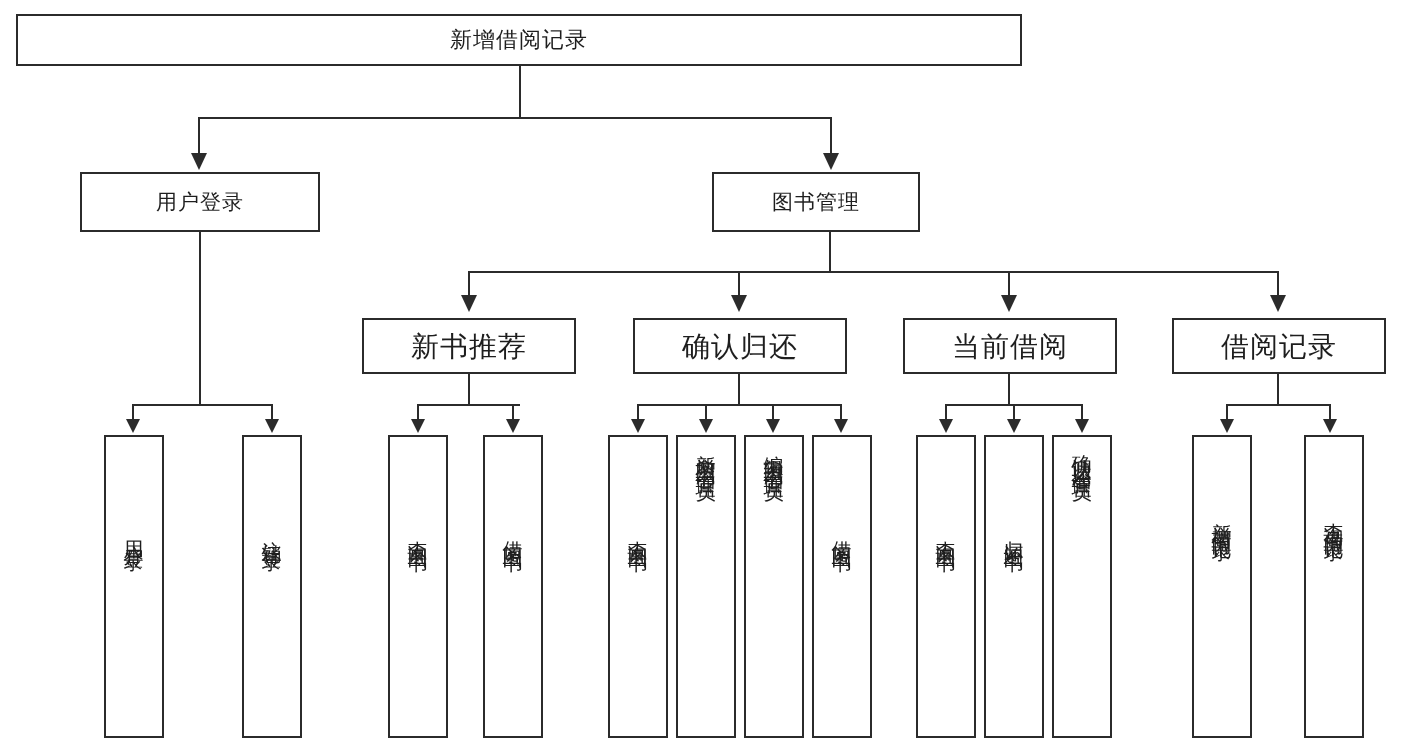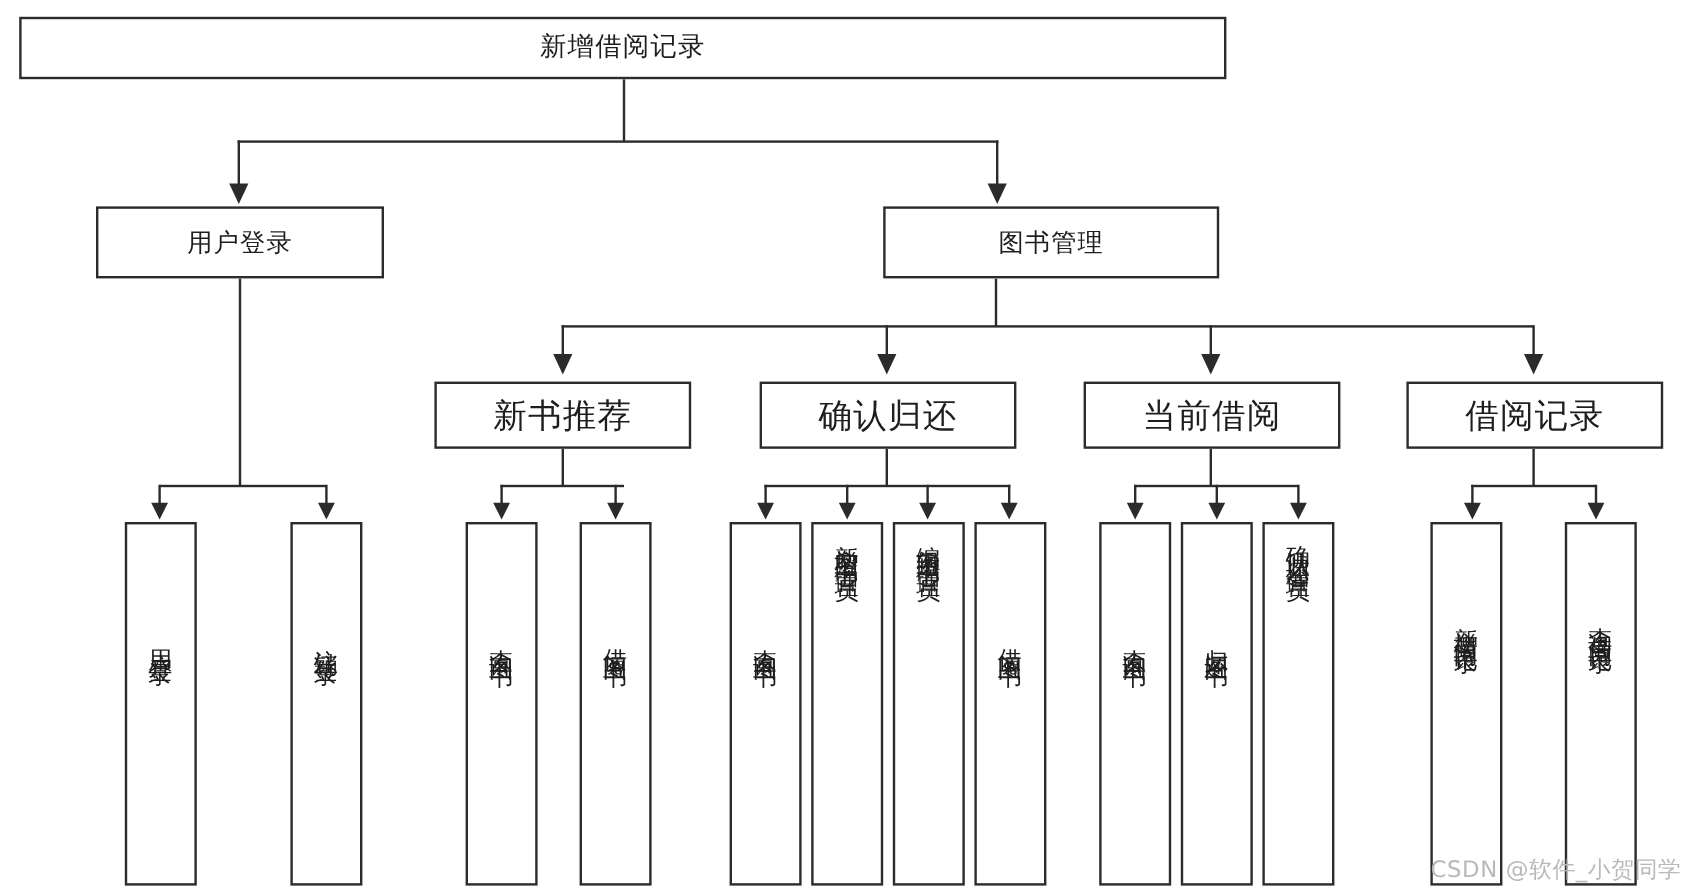--- a/index.html
+++ b/index.html
@@ -109,21 +109,21 @@
   <div class="conn hline" style="left:198px; top:117px; width:634px;"></div>
 
   <div class="conn vline" style="left:198px; top:117px; height:38px;"></div>
   <div class="arrow" style="left:191px; top:153px;"></div>
   <div class="conn vline" style="left:830px; top:117px; height:38px;"></div>
   <div class="arrow" style="left:823px; top:153px;"></div>
 
   <div class="node level2" style="left:80px; top:172px; width:240px; height:60px;">
     <span class="label">用户登录</span>
   </div>
-  <div class="node level2" style="left:712px; top:172px; width:280px; height:60px;margin-left:24px;">
+  <div class="node level2" style="left:712px; top:172px; width:208px; height:60px;">
     <span class="label">图书管理</span>
   </div>
 
   <div class="conn vline" style="left:199px; top:232px; height:173px;"></div>
   <div class="conn hline" style="left:133px; top:404px; width:139px;"></div>
   <div class="conn vline" style="left:132px; top:404px; height:17px;"></div>
   <div class="arrow small" style="left:126px; top:419px;"></div>
   <div class="conn vline" style="left:271px; top:404px; height:17px;"></div>
   <div class="arrow small" style="left:265px; top:419px;"></div>
 
@@ -222,15 +222,14 @@
     <span class="label">确认归还（管理员）</span>
   </div>
 
   <div class="node leaf mid-text" style="left:1192px; top:435px; width:60px; height:303px;">
     <span class="label">新增借阅记录</span>
   </div>
   <div class="node leaf mid-text" style="left:1304px; top:435px; width:60px; height:303px;">
     <span class="label">查询借阅记录</span>
   </div>
 
-  <div id="watermark" style="left:1192px; top:712px;">CSDN @软件_小贺同学</div>
 
 </div>
 
 </body></html>

